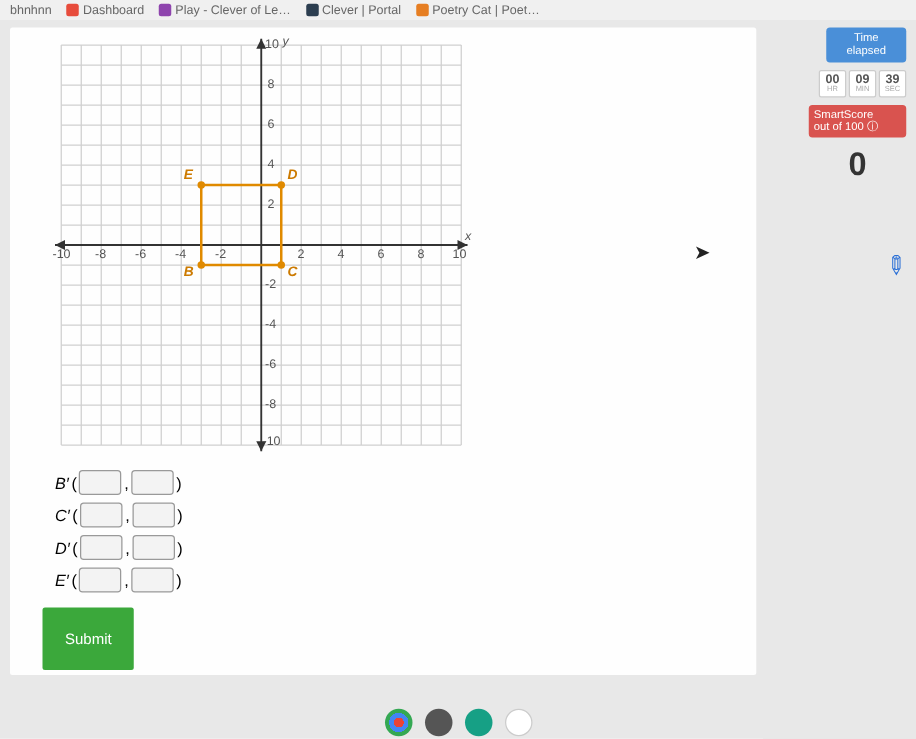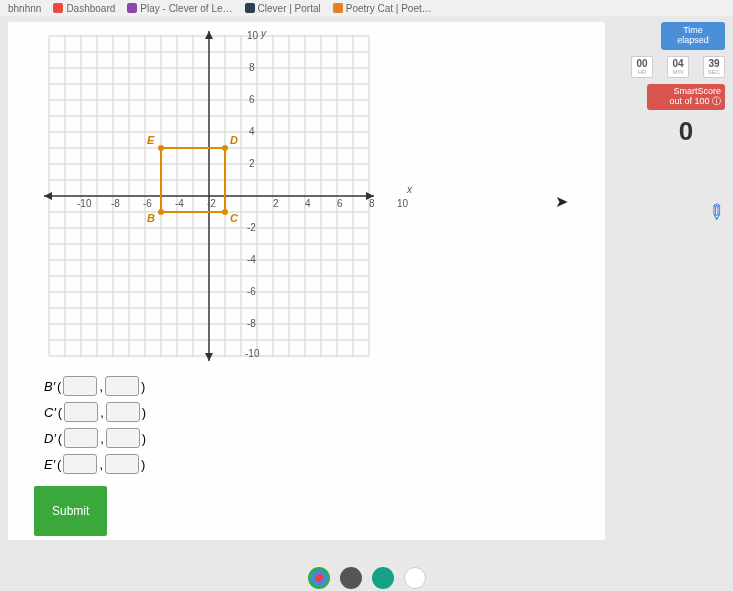--- a/index.html
+++ b/index.html
@@ -45,21 +45,20 @@
       width: 350px;
       height: 340px;
       margin-left: 20px;
     }
     svg.graph { position: absolute; top: 0; left: 0; }
     .axis-lbl {
       position: absolute;
       font-size: 10px;
       color: #555;
       font-family: Arial;
-      margin-left: 35px;
     }
     .plbl { position: absolute; font-size: 11px; font-style: italic; font-weight: bold; color: #cc7a00; }
     .answers { margin-top: 10px; margin-left: 30px; }
     .ans-row {
       display: flex;
       align-items: center;
       font-size: 13px;
       margin-bottom: 6px;
       font-style: italic;
     }
@@ -93,21 +92,21 @@
       color: #fff;
       font-size: 9px;
       text-align: center;
       padding: 4px 6px;
       border-radius: 3px;
       width: 64px;
       line-height: 1.1;
     }
     .timer-digits {
       display: flex;
-      gap: 14px;
+      gap: 2px;
       padding-left: 12px;
     }
     .digit {
       background: #fff;
       border: 1px solid #ccc;
       width: 22px;
       height: 22px;
       display: flex;
       flex-direction: column;
       align-items: center;
@@ -115,21 +114,21 @@
       font-size: 9px;
       color: #777;
       border-radius: 2px;
     }
     .digit .big { font-size: 10px; font-weight: bold; color: #555; }
     .digit .sm { font-size: 6px; color: #aaa; }
     .smartscore {
       background: #d9534f;
       color: #fff;
       font-size: 9px;
-      text-align: right;
+      text-align: left;
       padding: 3px 4px;
       border-radius: 3px;
       width: 78px;
       line-height: 1.1;
     }
     .score-val {
       font-size: 26px;
       font-weight: bold;
       color: #333;
       text-align: center;
@@ -321,21 +320,21 @@
   </div>
 
   <div class="right">
     <div class="time-box">Time elapsed</div>
     <div class="timer-digits">
       <div class="digit">
           <span class="big">00</span>
           <span class="sm">HR</span>
         </div>
       <div class="digit">
-          <span class="big">04</span>
+          <span class="big">09</span>
           <span class="sm">MIN</span>
         </div>
       <div class="digit">
           <span class="big">39</span>
           <span class="sm">SEC</span>
         </div>
     </div>
     <div class="smartscore">
       <div>SmartScore</div>
       <div>out of 100 ⓘ</div>

